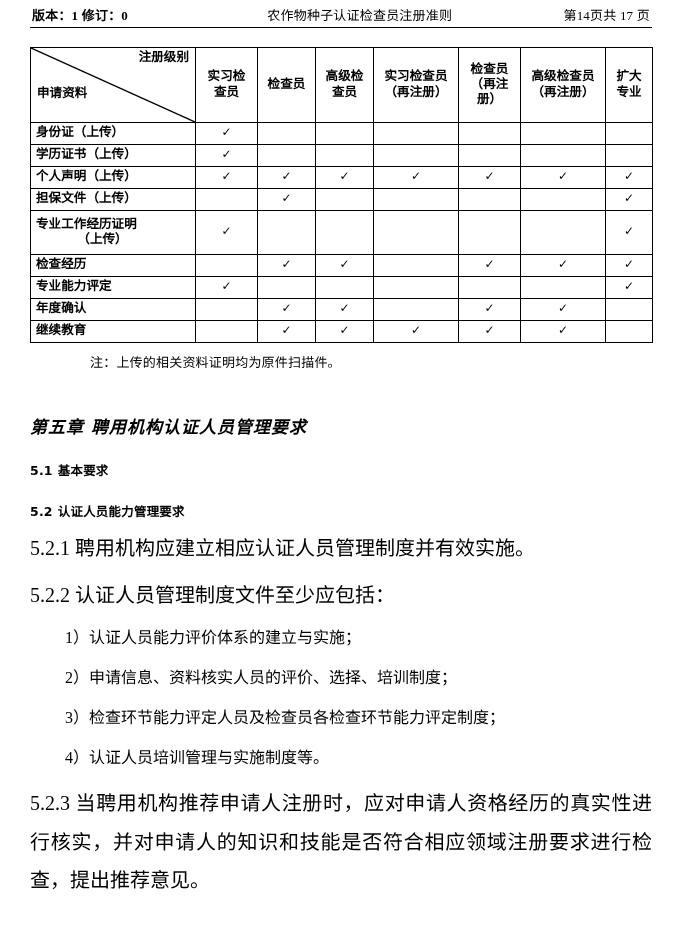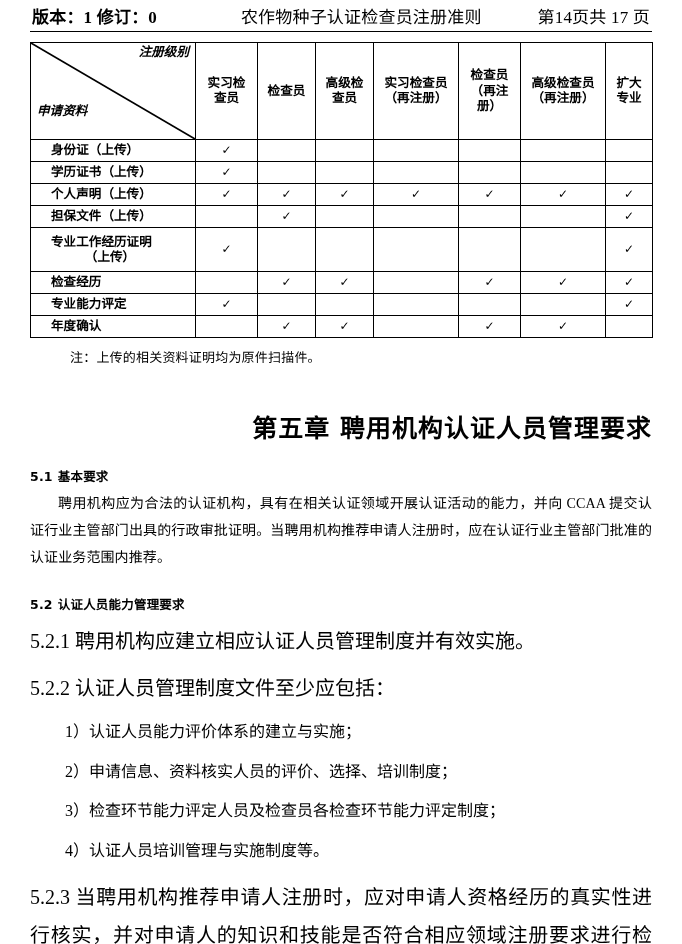--- a/index.html
+++ b/index.html
@@ -23,25 +23,25 @@
     box-sizing: border-box;
     padding: 8px 30px 0 30px;
     position: relative;
   }
 
   
   .run-head {
     display: flex;
     align-items: baseline;
     justify-content: space-between;
-    font-size: 17px;
+    font-size: 13px;
     line-height: 1.2;
     padding: 0 2px 3px 2px;
     border-bottom: 1.1px solid #000;
-    margin-bottom: 10px;
+    margin-bottom: 19px;
     letter-spacing: 0.2px;
   }
   .run-head .rh-left  { white-space: nowrap; font-weight: 700; }
   .run-head .rh-mid   { white-space: nowrap; flex: 0 0 auto; margin-left: 28px; }
   .run-head .rh-right { white-space: nowrap; }
 
   
   table.reg-table {
     border-collapse: collapse;
     width: 622px;
@@ -54,29 +54,28 @@
     border: 1px solid #000;
     padding: 1px 2px;
     text-align: center;
     vertical-align: middle;
     font-weight: 700;
     line-height: 1.22;
     word-break: break-all;
   }
   table.reg-table td.rowlabel {
     text-align: left;
-    padding-left: 20px;
+    padding-left: 5px;
     white-space: nowrap;
   }
   .corner {
     position: relative;
-    padding: 16px !important;
+    padding: 5px !important;
     height: 64px;
     overflow: hidden;
-    font-style: italic;
   }
   .corner .diag {
     position: absolute;
     left: 0; top: 0;
     width: 100%; height: 100%;
     display: block;
   }
   .corner .lbl-top {
     position: absolute;
     top: 2px;
@@ -100,32 +99,33 @@
     line-height: 1;
   }
   .cell-h { height: 22px; }
   .cell-tall { height: 44px; }
 
   .two-line { line-height: 1.22; }
 
   
   .note {
     font-size: 13px;
-    margin: 9px 0 0 40px;
+    margin: 9px 0 0 60px;
     letter-spacing: 0.2px;
   }
 
   
   .chapter {
-    text-align: right;
+    text-align: left;
     font-family: "DejaVu Sans", "Liberation Sans", sans-serif;
-    font-size: 25px;
+    font-size: 17px;
     font-weight: 700;
     letter-spacing: 1px;
     margin: 42px 0 0 0;
+    font-style: italic;
   }
   .chapter.second { margin-top: 56px; }
 
   
   .sec-head {
     font-family: "DejaVu Sans", "Liberation Sans", sans-serif;
     font-size: 12.5px;
     font-weight: 700;
     margin: 22px 0 0 0;
     letter-spacing: 0.2px;
@@ -317,32 +317,41 @@
         <td class="rowlabel">年度确认</td>
         <td></td>
         <td><span class="chk">✓</span></td>
         <td><span class="chk">✓</span></td>
         <td></td>
         <td><span class="chk">✓</span></td>
         <td><span class="chk">✓</span></td>
         <td></td>
       </tr>
 
+      <tr class="cell-h">
+        <td class="rowlabel">继续教育</td>
+        <td></td>
+        <td><span class="chk">✓</span></td>
+        <td><span class="chk">✓</span></td>
+        <td><span class="chk">✓</span></td>
+        <td><span class="chk">✓</span></td>
+        <td><span class="chk">✓</span></td>
+        <td></td>
+      </tr>
 
     </tbody>
   </table>
 
   <div class="note">注：上传的相关资料证明均为原件扫描件。</div>
 
   <h1 class="chapter">第五章 聘用机构认证人员管理要求</h1>
 
   <h2 class="sec-head">
     <span class="num">5.1</span><span>基本要求</span>
   </h2>
-  <p class="body indent">聘用机构应为合法的认证机构，具有在相关认证领域开展认证活动的能力，并向 CCAA 提交认证行业主管部门出具的行政审批证明。当聘用机构推荐申请人注册时，应在认证行业主管部门批准的认证业务范围内推荐。</p>
 
   <h2 class="sec-head">
     <span class="num">5.2</span><span>认证人员能力管理要求</span>
   </h2>
   <p class="sub">5.2.1 聘用机构应建立相应认证人员管理制度并有效实施。</p>
   <p class="sub">5.2.2 认证人员管理制度文件至少应包括：</p>
   <p class="listitem">1）认证人员能力评价体系的建立与实施；</p>
   <p class="listitem">2）申请信息、资料核实人员的评价、选择、培训制度；</p>
   <p class="listitem">3）检查环节能力评定人员及检查员各检查环节能力评定制度；</p>
   <p class="listitem">4）认证人员培训管理与实施制度等。</p>

